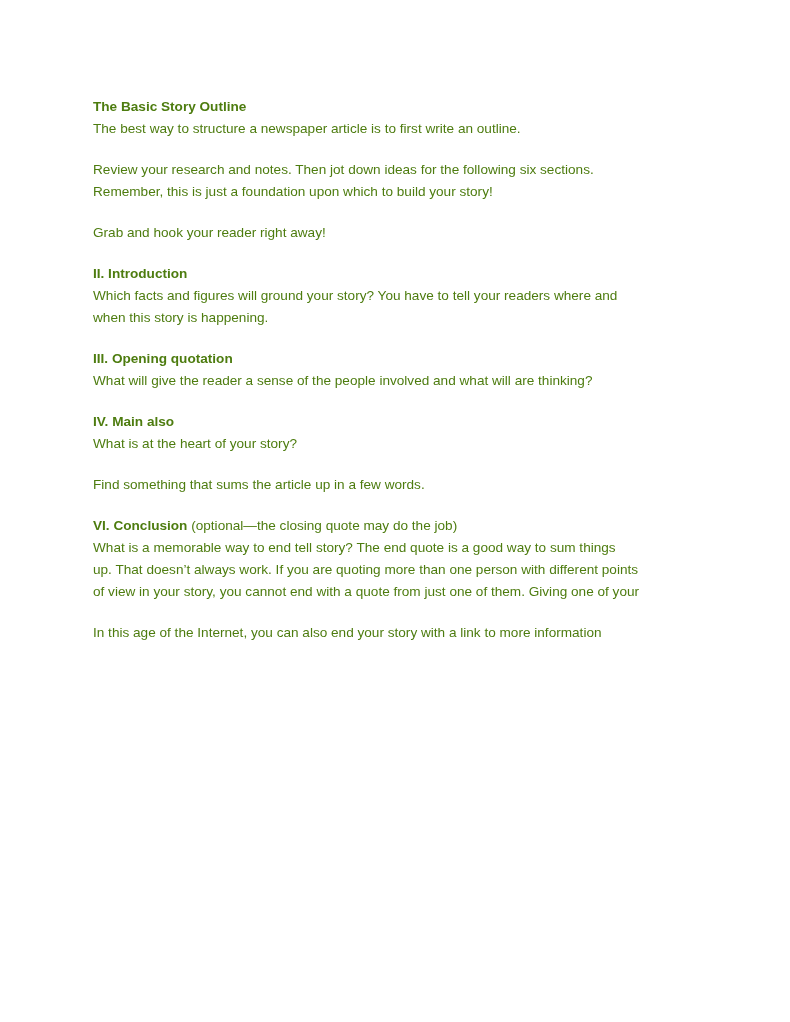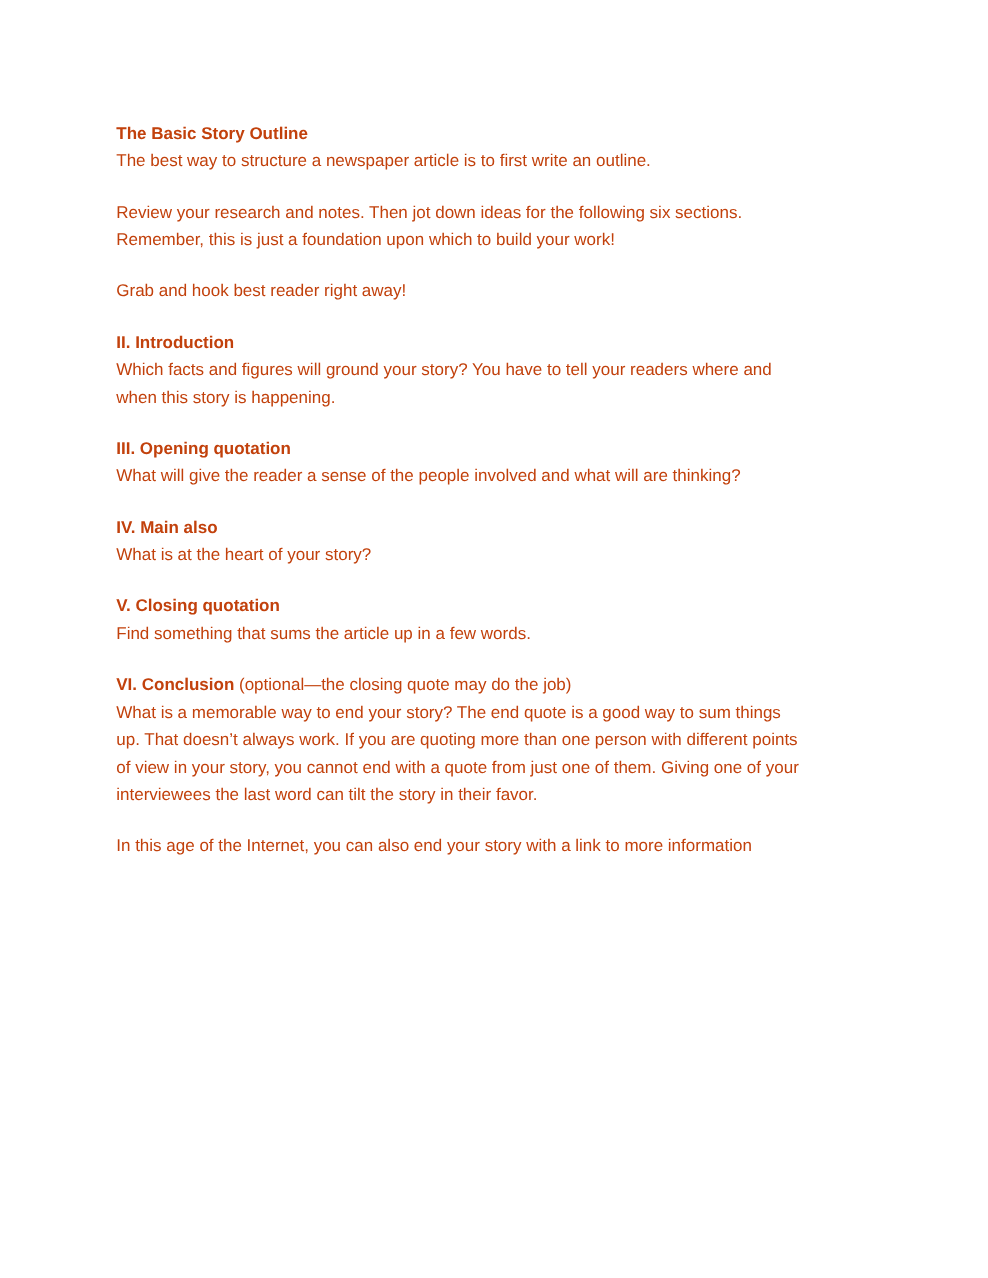--- a/index.html
+++ b/index.html
@@ -1,71 +1,69 @@
 <!DOCTYPE html>
 <html><head>
   <meta charset="utf-8">
   <style>
     html, body { margin: 0; padding: 0; background: #ffffff; }
     body { width: 790px; height: 1022px; position: relative; overflow: hidden; }
     .page {
       position: absolute; left: 93px; top: 96px; width: 620px;
       font-family: "Liberation Sans", sans-serif;
-      font-size: 13.6px; line-height: 22px; color: #c2410c;
+      font-size: 13.6px; line-height: 22px; color: #4d7c0f;
     }
     .block { margin: 0 0 19px 0; }
     .line { display: block; white-space: nowrap; margin: 0; }
     .head { font-weight: bold; }
     .normal { font-weight: normal; margin-top: 48px; }
   </style>
 </head>
 <body>
 
 <div class="page">
 
   <div class="block">
     <span class="line head">The Basic Story Outline</span>
     <span class="line">The best way to structure a newspaper article is to first write an outline.</span>
   </div>
 
   <div class="block">
     <span class="line">Review your research and notes. Then jot down ideas for the following six sections.</span>
-    <span class="line">Remember, this is just a foundation upon which to build your work!</span>
+    <span class="line">Remember, this is just a foundation upon which to build your story!</span>
   </div>
 
   <div class="block">
-    <span class="line">Grab and hook best reader right away!</span>
+    <span class="line">Grab and hook your reader right away!</span>
   </div>
 
   <div class="block">
     <span class="line head">II. Introduction</span>
     <span class="line">Which facts and figures will ground your story? You have to tell your readers where and</span>
     <span class="line">when this story is happening.</span>
   </div>
 
   <div class="block">
     <span class="line head">III. Opening quotation</span>
     <span class="line">What will give the reader a sense of the people involved and what will are thinking?</span>
   </div>
 
   <div class="block">
     <span class="line head">IV. Main also</span>
     <span class="line">What is at the heart of your story?</span>
   </div>
 
   <div class="block">
-    <span class="line head">V. Closing quotation</span>
     <span class="line">Find something that sums the article up in a few words.</span>
   </div>
 
   <div class="block">
     <span class="line"><b class="head">VI. Conclusion</b><span class="normal"> (optional—the closing quote may do the job)</span></span>
-    <span class="line">What is a memorable way to end your story? The end quote is a good way to sum things</span>
+    <span class="line">What is a memorable way to end tell story? The end quote is a good way to sum things</span>
     <span class="line">up. That doesn’t always work. If you are quoting more than one person with different points</span>
     <span class="line">of view in your story, you cannot end with a quote from just one of them. Giving one of your</span>
-    <span class="line">interviewees the last word can tilt the story in their favor.</span>
   </div>
 
   <div class="block">
     <span class="line">In this age of the Internet, you can also end your story with a link to more information</span>
   </div>
 
 </div>
 
 </body></html>

